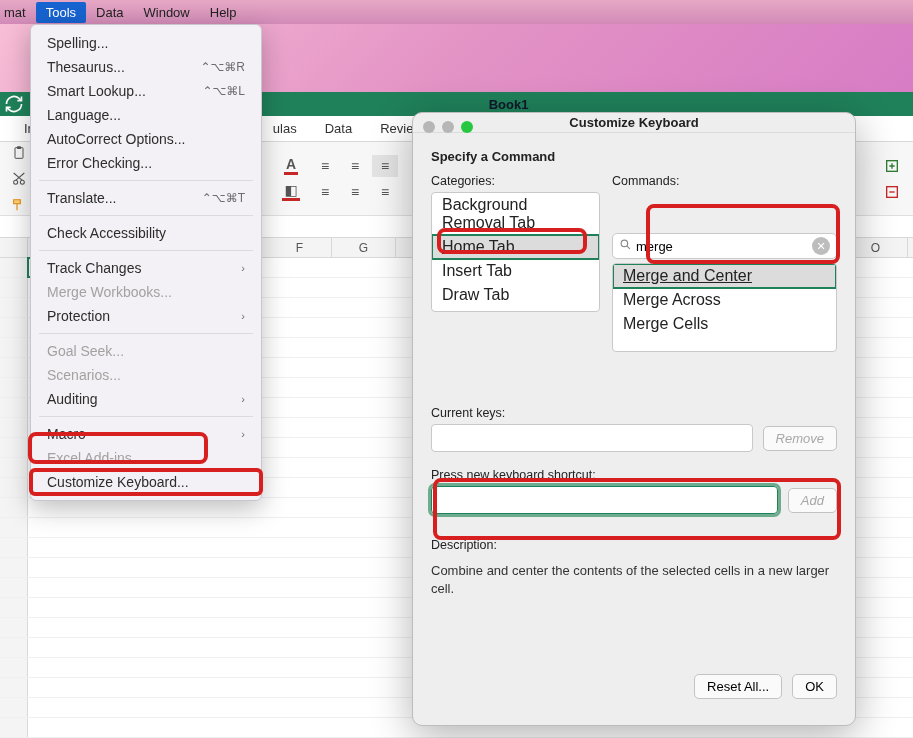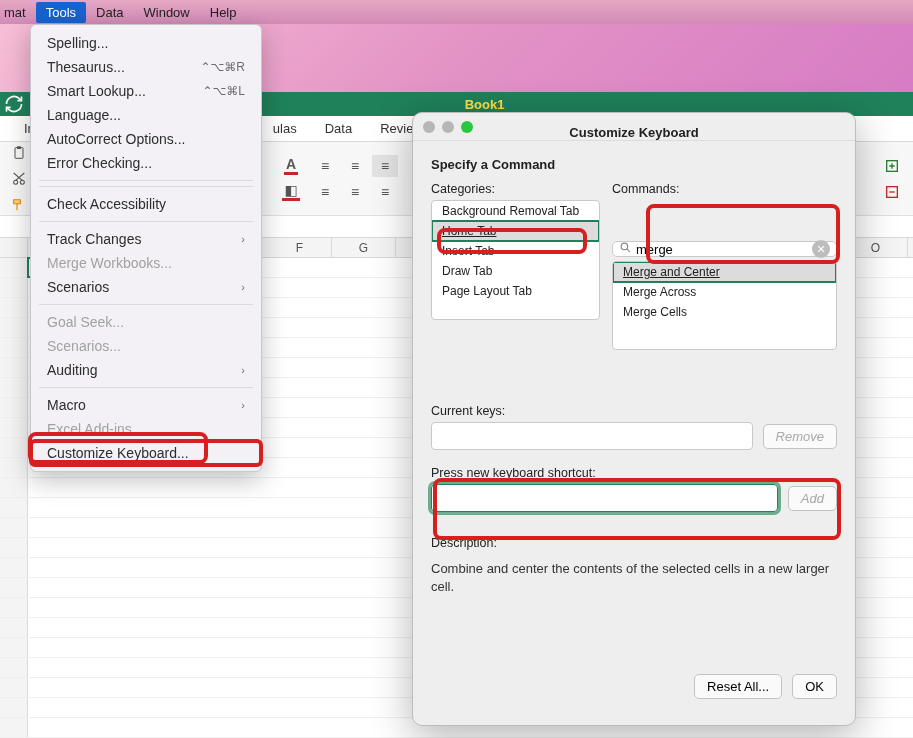--- a/index.html
+++ b/index.html
@@ -11,21 +11,21 @@
   .menubar .mi { padding: 3px 10px; cursor: default; }
   .menubar .mi.leadcut { padding-left: 4px; }
   .menubar .mi.active { background: #1763cf; color: #fff; border-radius: 2px; }
 
   
   .wallpaper { position: absolute; left: 0; right: 0; top: 24px; height: 68px;
                background: linear-gradient(135deg, #f7bdd6 0%, #e393c5 50%, #d77cc5 100%); }
 
   
   .titlebar { position: absolute; left: 0; right: 0; top: 92px; height: 24px; background: #1f815a;
-              display: flex; align-items: center; color: #fde047; font-size: 13px; }
+              display: flex; align-items: center; color: #0f172a; font-size: 13px; gap: 24px; }
   .titlebar .doc { flex: 1; text-align: center; font-weight: 600; }
   .titlebar .tbicon { width: 20px; height: 20px; margin: 0 4px; display:inline-flex; align-items:center; justify-content:center; }
 
   
   .ribbon-tabs { position: absolute; left: 0; right: 0; top: 116px; height: 26px; background: #fff;
                  border-bottom: 1px solid #d9d9d9; display: flex; align-items: center; font-size: 13px; padding-left: 10px; }
   .ribbon-tabs .rt { padding: 4px 14px; color: #333; }
 
   
   .ribbon { position: absolute; left: 0; right: 0; top: 142px; height: 74px; background: #f7f7f7;
@@ -61,34 +61,34 @@
   .menu .sep { height:1px; background:#dcd9e0; margin:5px 8px; }
   .menu .accel { font-size:12px; color:#6c6c70; }
   .menu .chev { font-size:11px; color:#6c6c70; }
   .redbox { outline: 4px solid #d81f1f; outline-offset: -2px; border-radius: 4px; }
 
   
   .dialog { position: absolute; left: 412px; top: 112px; width: 444px; height: 614px;
             background: #eeeeee; border: 1px solid #bcbcbc; border-radius: 10px;
             box-shadow: 0 10px 40px rgba(0,0,0,.3); font-size: 13px; color:#222; z-index: 20;
             display:flex; flex-direction:column; }
-  .dlg-titlebar { height: 28px; display:flex; align-items:flex-end; justify-content:center;
+  .dlg-titlebar { height: 20px; display:flex; align-items:center; justify-content:center;
                   border-bottom: 1px solid #dcdcdc; border-radius:10px 10px 0 0; font-weight:600; position:relative; }
   .traffic { position:absolute; left:10px; top:8px; display:flex; gap:7px; }
   .tl { width:12px; height:12px; border-radius:50%; }
   .tl.r { background:#b6b6b6; } .tl.y { background:#b6b6b6; } .tl.g { background:#27c840; }
 
   .dlg-body { padding: 16px 18px 14px 18px; flex:1; display:flex; flex-direction:column; }
   .sec-title { font-weight:700; margin-bottom: 10px; }
   .sublabel { font-size:12.5px; margin-bottom:4px; }
   .two-col { display:flex; gap:12px; margin-bottom: 18px; }
   .listbox { flex:1; background:#fff; border:1px solid #c9c9c9; border-radius:4px; height: 120px; overflow:hidden; }
-  .listbox .li { padding: 3px 10px; font-size:12px; }
+  .listbox .li { padding: 3px 10px; font-size:16px; }
   .listbox .li.sel { background:#dcdcdc;text-decoration:underline; }
-  .search { display:flex; align-items:center; background:#fff; border:1px solid #c9c9c9; border-radius:5px; height:16px; padding:0 6px;margin-top:45px; }
+  .search { display:flex; align-items:center; background:#fff; border:1px solid #c9c9c9; border-radius:5px; height:26px; padding:0 6px;margin-top:45px; }
   .search input { border:0; outline:0; flex:1; font-size:13px; background:transparent; }
   .clearbtn { width:18px; height:18px; border-radius:50%; background:#bdbdbd; color:#fff; font-size:11px; display:inline-flex; align-items:center; justify-content:center; }
 
   .field { background:#fff; border:1px solid #c9c9c9; border-radius:4px; height:28px; width:100%; padding:0 6px; }
   .field.focus { outline: 3px solid rgba(25,128,80,.6); border-color:#1f815a; }
   .btn { background:#fafafa; border:1px solid #c3c3c3; border-radius:5px; padding: 4px 12px; font-size:13px; }
   .btn.disabled { color:#a8a8a8;font-style:italic; }
   .row-gap { display:flex; gap:10px; align-items:center; }
 
   .desc { font-size:13px; color:#333; margin-top:6px; line-height:1.35; }
@@ -307,34 +307,38 @@
     <div class="mitem">
       <span>Language...</span>
     </div>
     <div class="mitem">
       <span>AutoCorrect Options...</span>
     </div>
     <div class="mitem">
       <span>Error Checking...</span>
     </div>
     <div class="sep"></div>
+    <div class="mitem">
+      <span>Translate...</span>
+      <span class="accel">⌃⌥⌘T</span>
+    </div>
     <div class="sep"></div>
     <div class="mitem">
       <span>Check Accessibility</span>
     </div>
     <div class="sep"></div>
     <div class="mitem">
       <span>Track Changes</span>
       <span class="chev">›</span>
     </div>
     <div class="mitem disabled">
       <span>Merge Workbooks...</span>
     </div>
     <div class="mitem">
-      <span>Scenarios</span>
+      <span>Protection</span>
       <span class="chev">›</span>
     </div>
     <div class="sep"></div>
     <div class="mitem disabled">
       <span>Goal Seek...</span>
     </div>
     <div class="mitem disabled">
       <span>Scenarios...</span>
     </div>
     <div class="mitem">

